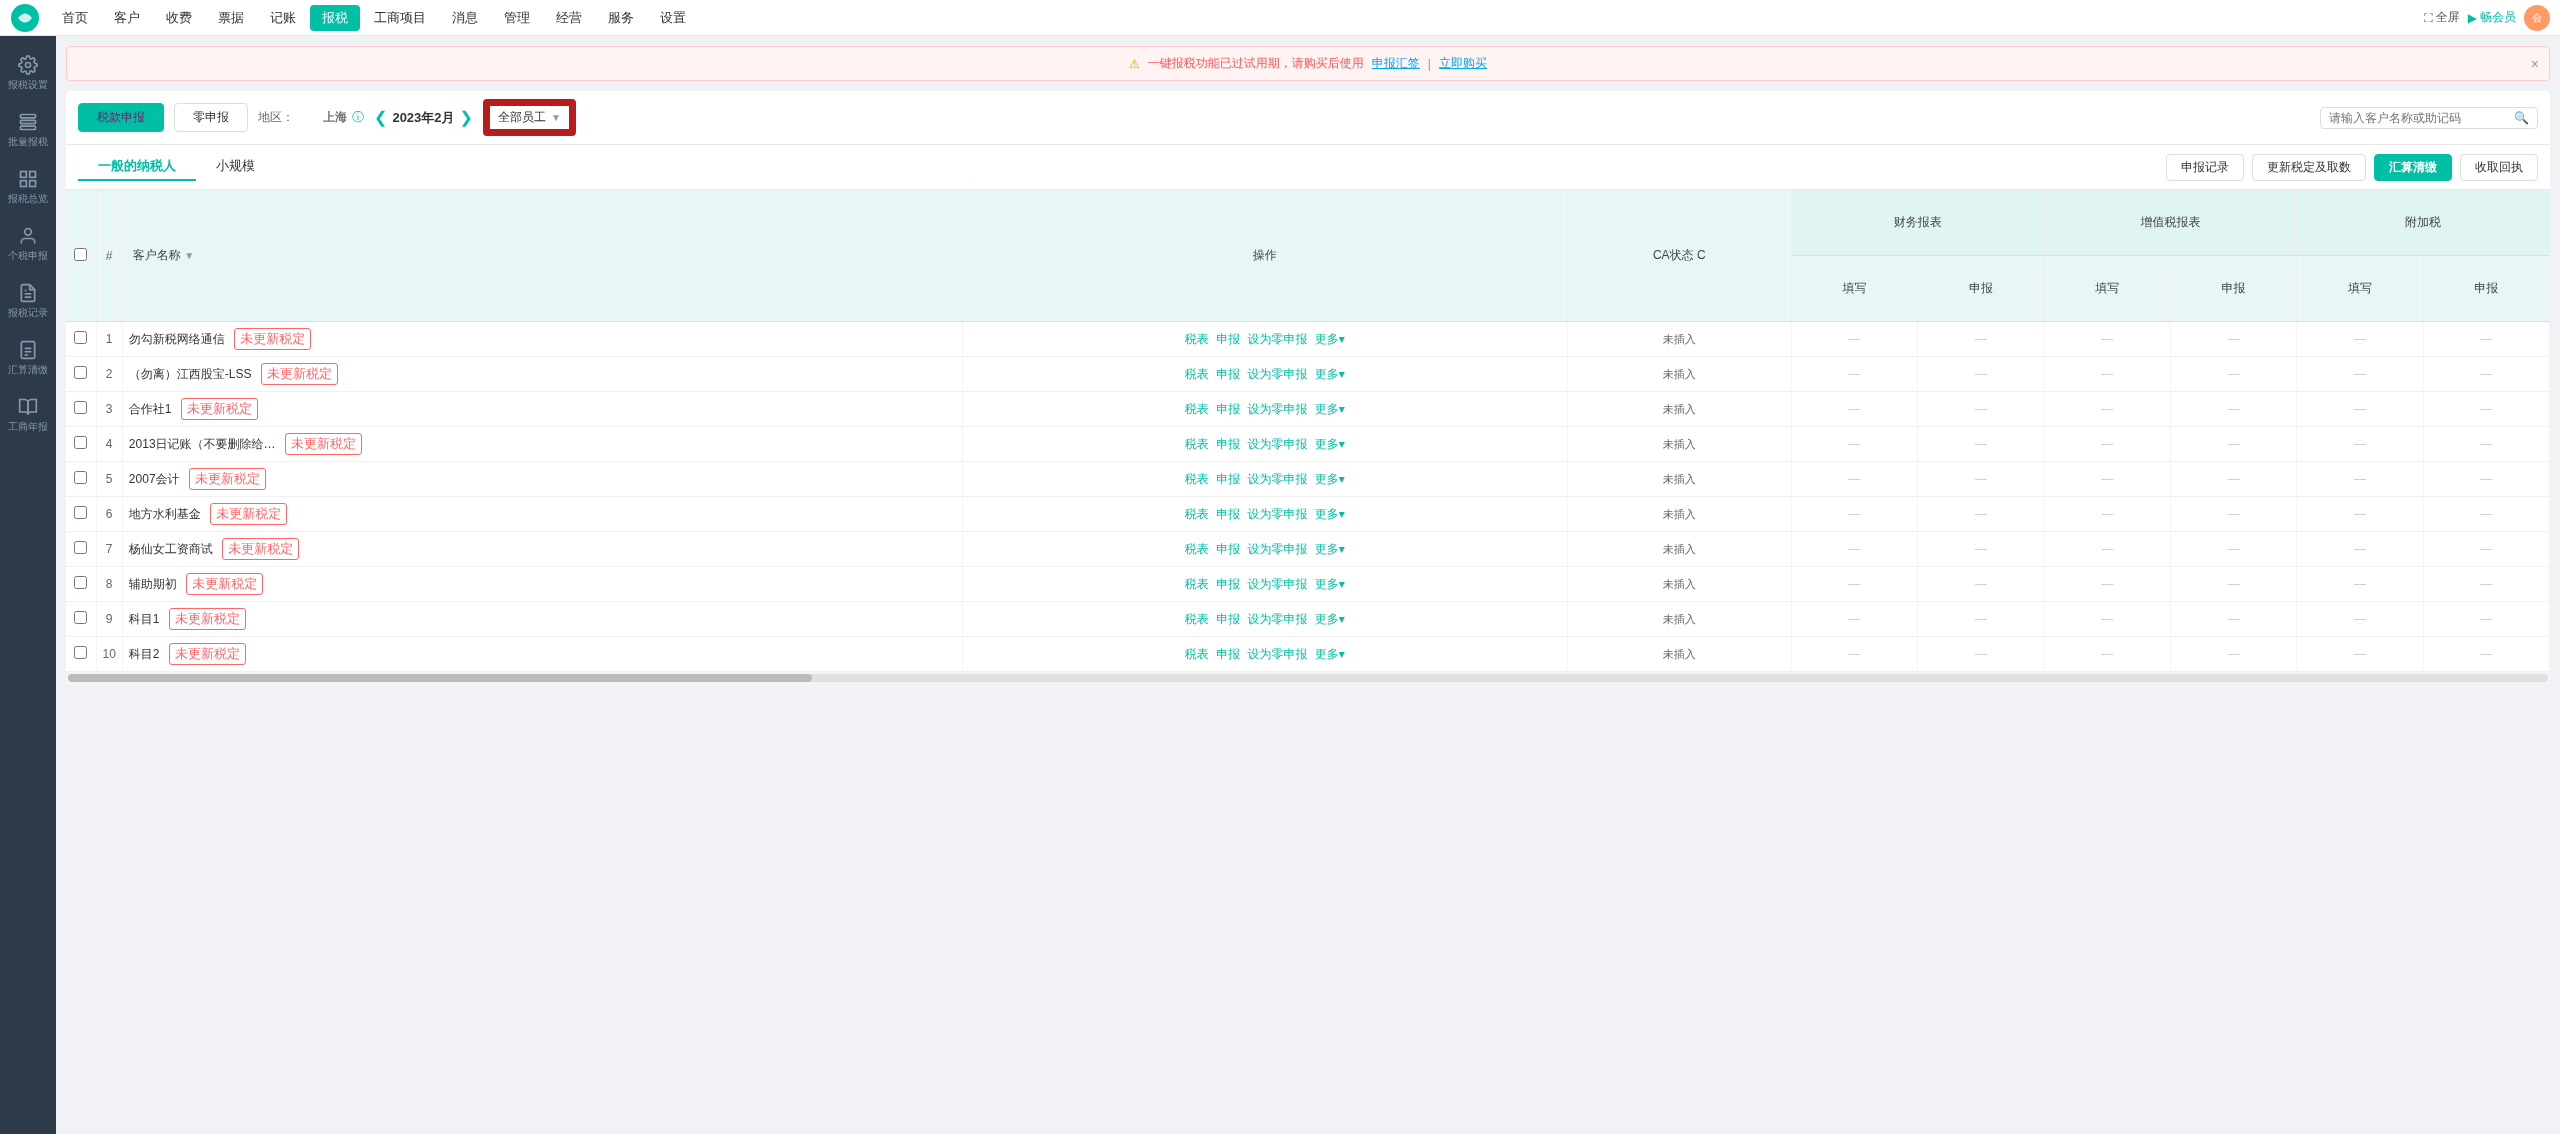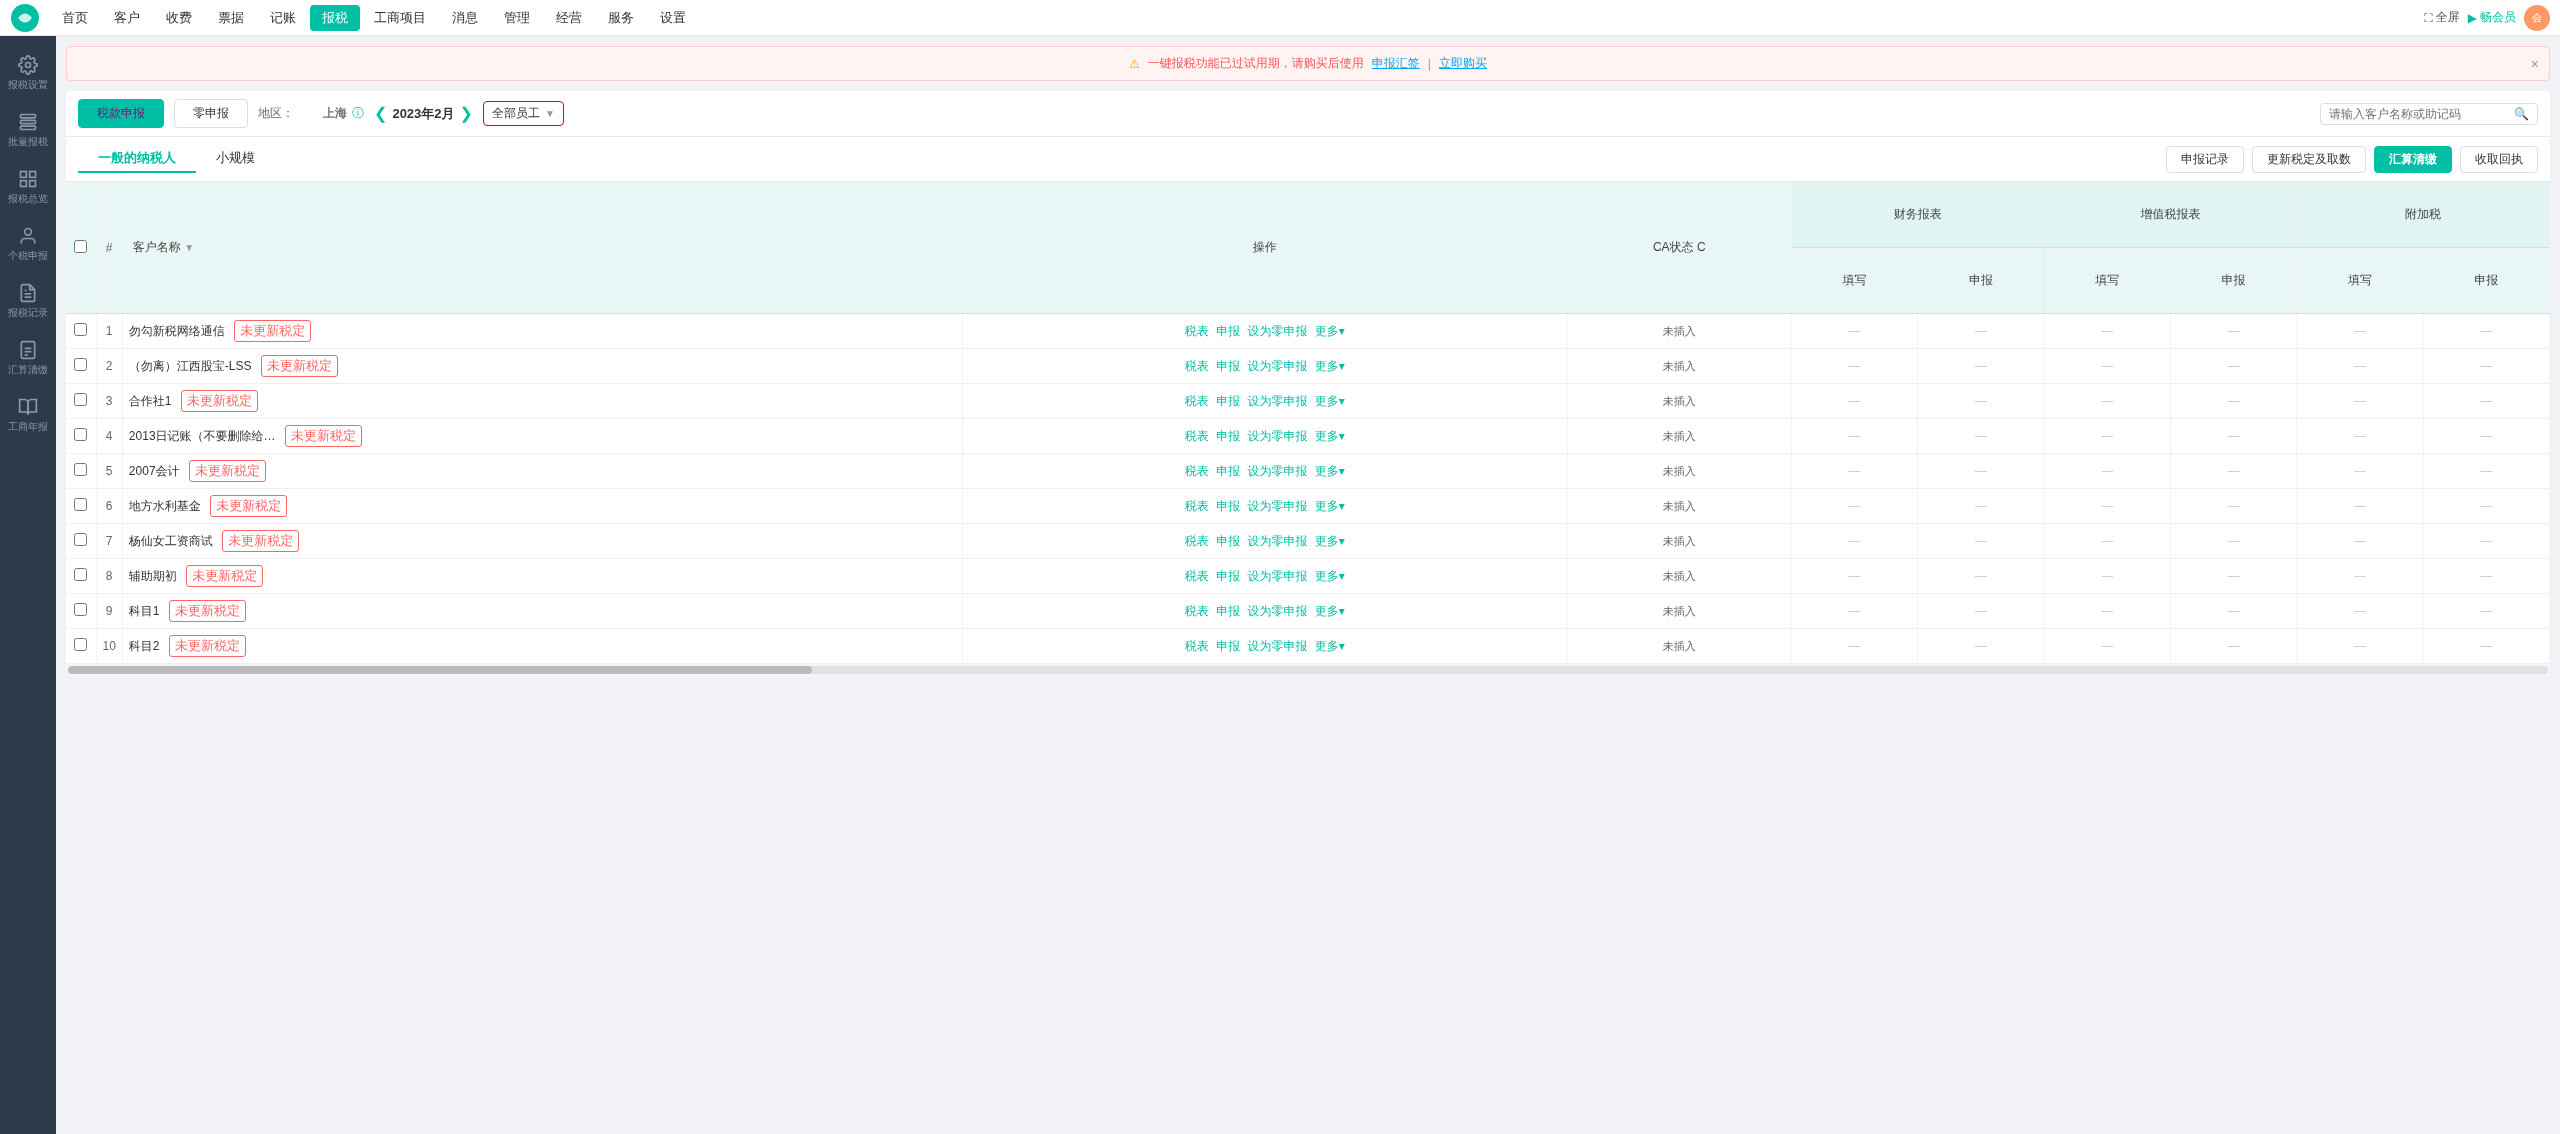--- a/index.html
+++ b/index.html
@@ -39,21 +39,21 @@
     
     .filter-bar { background: #fff; border-radius: 4px 4px 0 0; padding: 8px 12px; display: flex; align-items: center; gap: 10px; border-bottom: 1px solid #e8e8e8; }
     .tab-btn { padding: 5px 18px; border: 1px solid #ddd; border-radius: 4px; cursor: pointer; font-size: 12px; background: #fff; color: #333; }
     .tab-btn.active { background: #00bfa5; color: #701a75; border-color: #00bfa5; }
     .region-selector { display: flex; align-items: center; gap: 5px; font-size: 12px; color: #333; }
     .region-selector .region-label { color: #666; }
     .region-selector .region-val { color: #737373; font-weight: bold; margin-left: 24px; }
     .date-nav { display: flex; align-items: center; gap: 5px; }
     .date-nav .arrow-btn { background: none; border: none; cursor: pointer; color: #00bfa5; font-size: 16px; }
     .date-nav .date-label { font-size: 13px; font-weight: bold; color: #333; }
-    .staff-selector { display: flex; align-items: center; gap: 5px; border: 1px solid #b91c1c; border-radius: 4px; padding: 3px 8px; cursor: pointer; font-size: 12px; color: #333; }
+    .staff-selector { display: flex; align-items: center; gap: 5px; border: 7px solid #b91c1c; border-radius: 4px; padding: 3px 8px; cursor: pointer; font-size: 12px; color: #333; }
     .search-box { display: flex; align-items: center; border: 1px solid #ddd; border-radius: 4px; padding: 3px 8px; gap: 5px; margin-left: auto; }
     .search-box input { border: none; outline: none; font-size: 12px; width: 180px; }
     .search-box .search-icon { color: #999; cursor: pointer; }
 
     
     .sub-filter { background: #fff; padding: 8px 12px; display: flex; align-items: center; justify-content: space-between; border-bottom: 1px solid #e8e8e8; }
     .type-tabs { display: flex; gap: 0; }
     .type-tab { padding: 4px 20px; cursor: pointer; font-size: 13px; color: #333; border-bottom: 2px solid transparent; }
     .type-tab.active { color: #00bfa5; border-bottom: 2px solid #00bfa5; font-weight: bold; }
     .action-btns { display: flex; gap: 8px; align-items: center; }

